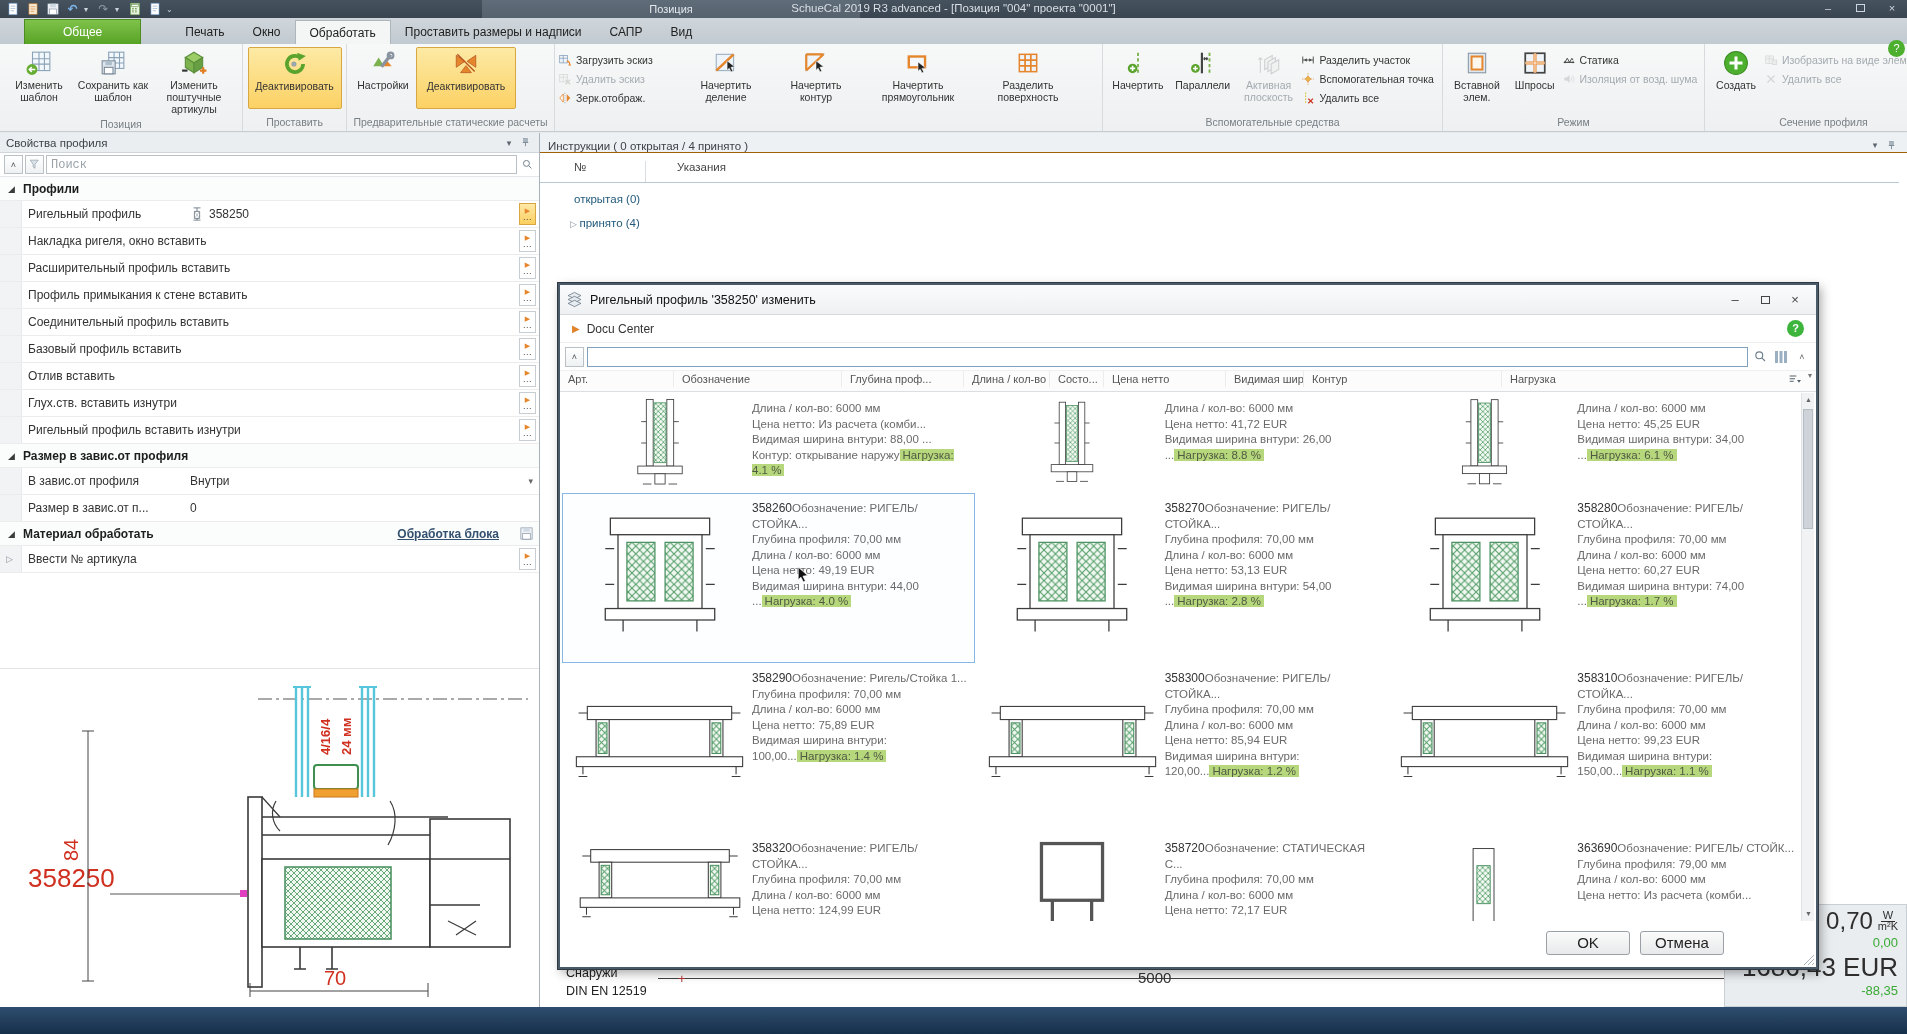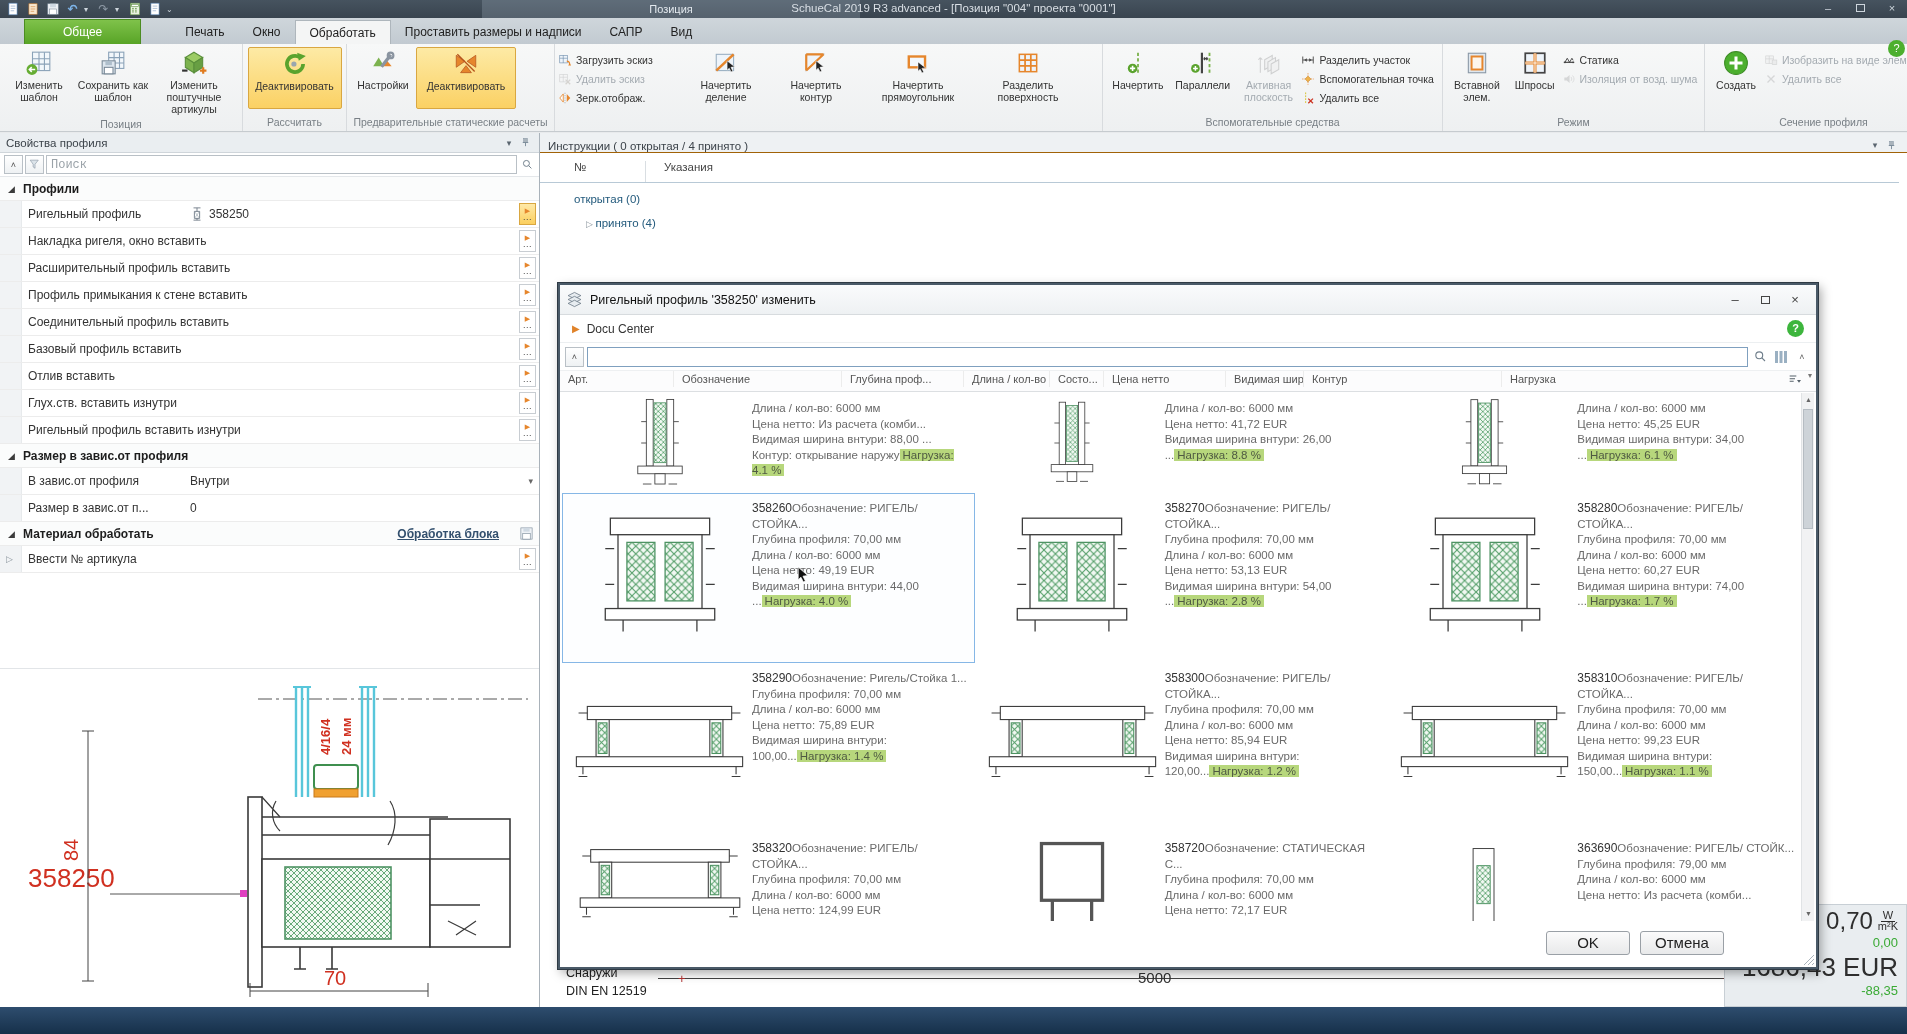--- a/index.html
+++ b/index.html
@@ -438,21 +438,21 @@
 
   <div class="rgroup" style="width:104px">
     <div class="gbody" style="justify-content:center">
       <div class="rbtn ryellow" style="width:94px;height:62px">
         <svg>
             <use href="#i-refresh"></use>
           </svg>
         <span>Деактивировать</span>
       </div>
     </div>
-    <div class="glabel">Рассчитать</div>
+    <div class="glabel">Проставить</div>
   </div>
 
   <div class="rgroup" style="width:208px">
     <div class="gbody" style="justify-content:flex-start">
       <div class="rbtn" style="width:66px;height:62px">
         <svg>
             <use href="#i-settings"></use>
           </svg>
         <span>Настройки</span>
       </div>
@@ -813,26 +813,26 @@
       <span class="sp"></span>
     <span class="hico">▾</span>
     <span class="hico">
         <svg width="11" height="11">
           <use href="#i-pin"></use>
         </svg>
       </span>
   </div>
   <div class="tblhead">
     <span class="h" style="left:34px">№</span>
-    <span class="h" style="left:124px">Указания</span>
+    <span class="h" style="left:137px">Указания</span>
     <span class="vsep"></span>
     <span class="line"></span>
   </div>
   <div class="treerow" style="left:34px;top:60px">открытая (0)</div>
-  <div class="treerow" style="left:46px;top:84px"><span style="color:#8a949c;font-size:9px">▷ </span><span>принято (4)</span></div>
+  <div class="treerow" style="left:30px;top:84px"><span style="color:#8a949c;font-size:9px">▷ </span><span>принято (4)</span></div>
 
   <div class="cvtext" style="left:26px;top:833px">Снаружи</div>
   <div class="cvtext" style="left:26px;top:851px">DIN EN 12519</div>
   <div class="dimline" style="left:118px;top:845px;width:1630px"></div>
   <div class="dimnum" style="left:598px;top:836px;background:transparent">5000</div>
   <div class="dimtick" style="left:138px;top:838px">+</div>
   <div class="dimtick" style="left:1183px;top:838px">+</div>
 </div>
 
 <div class="results">

